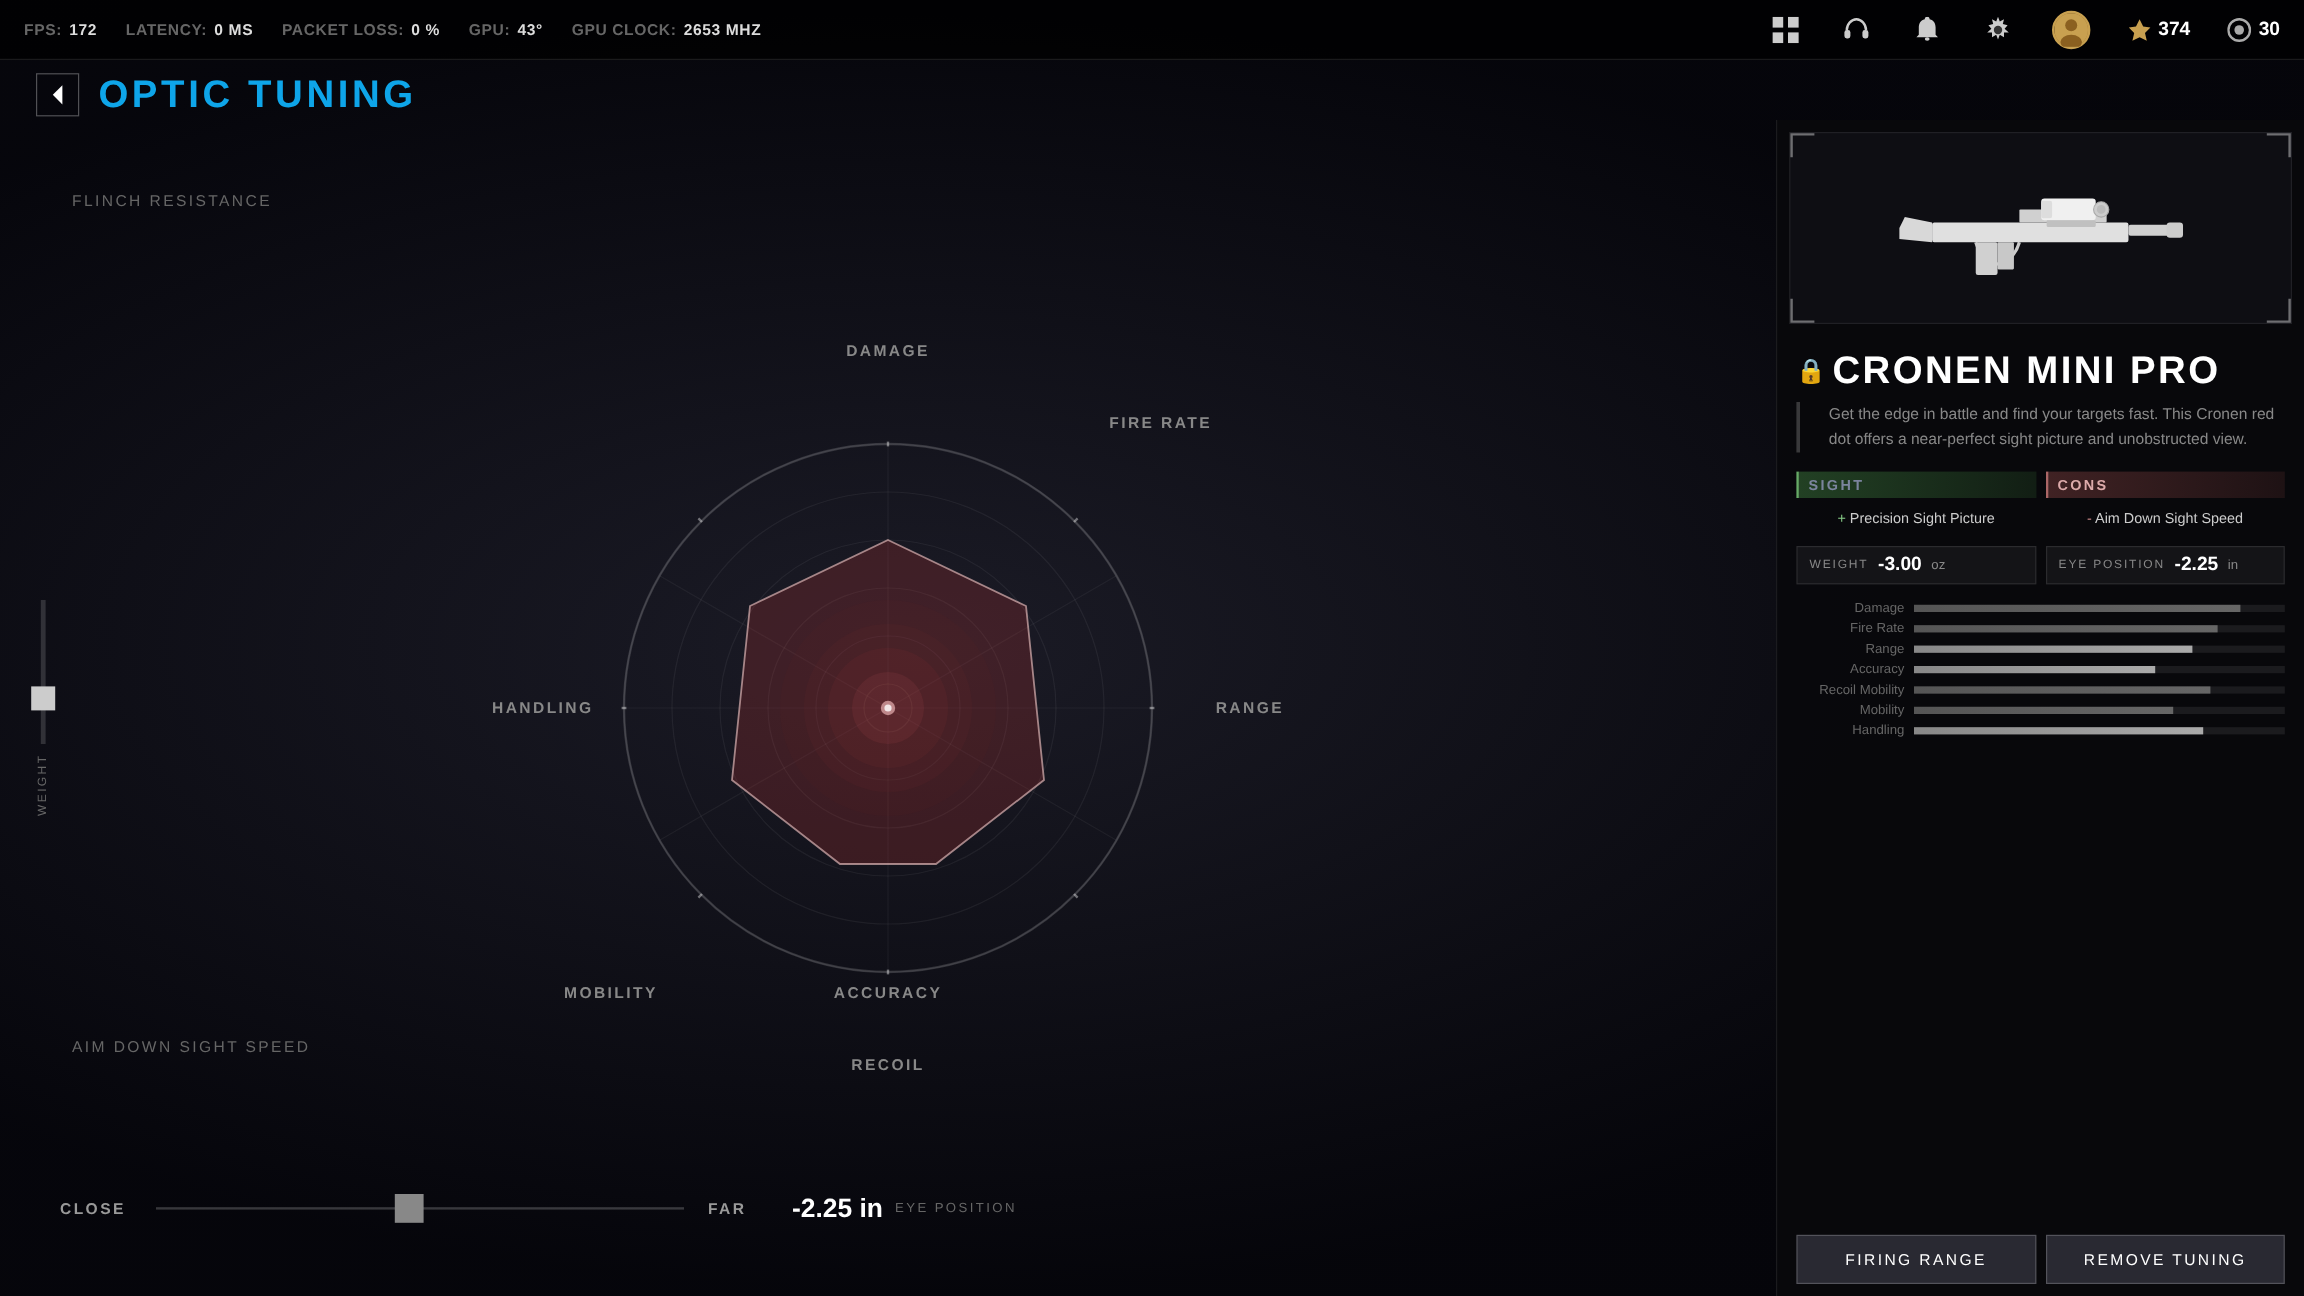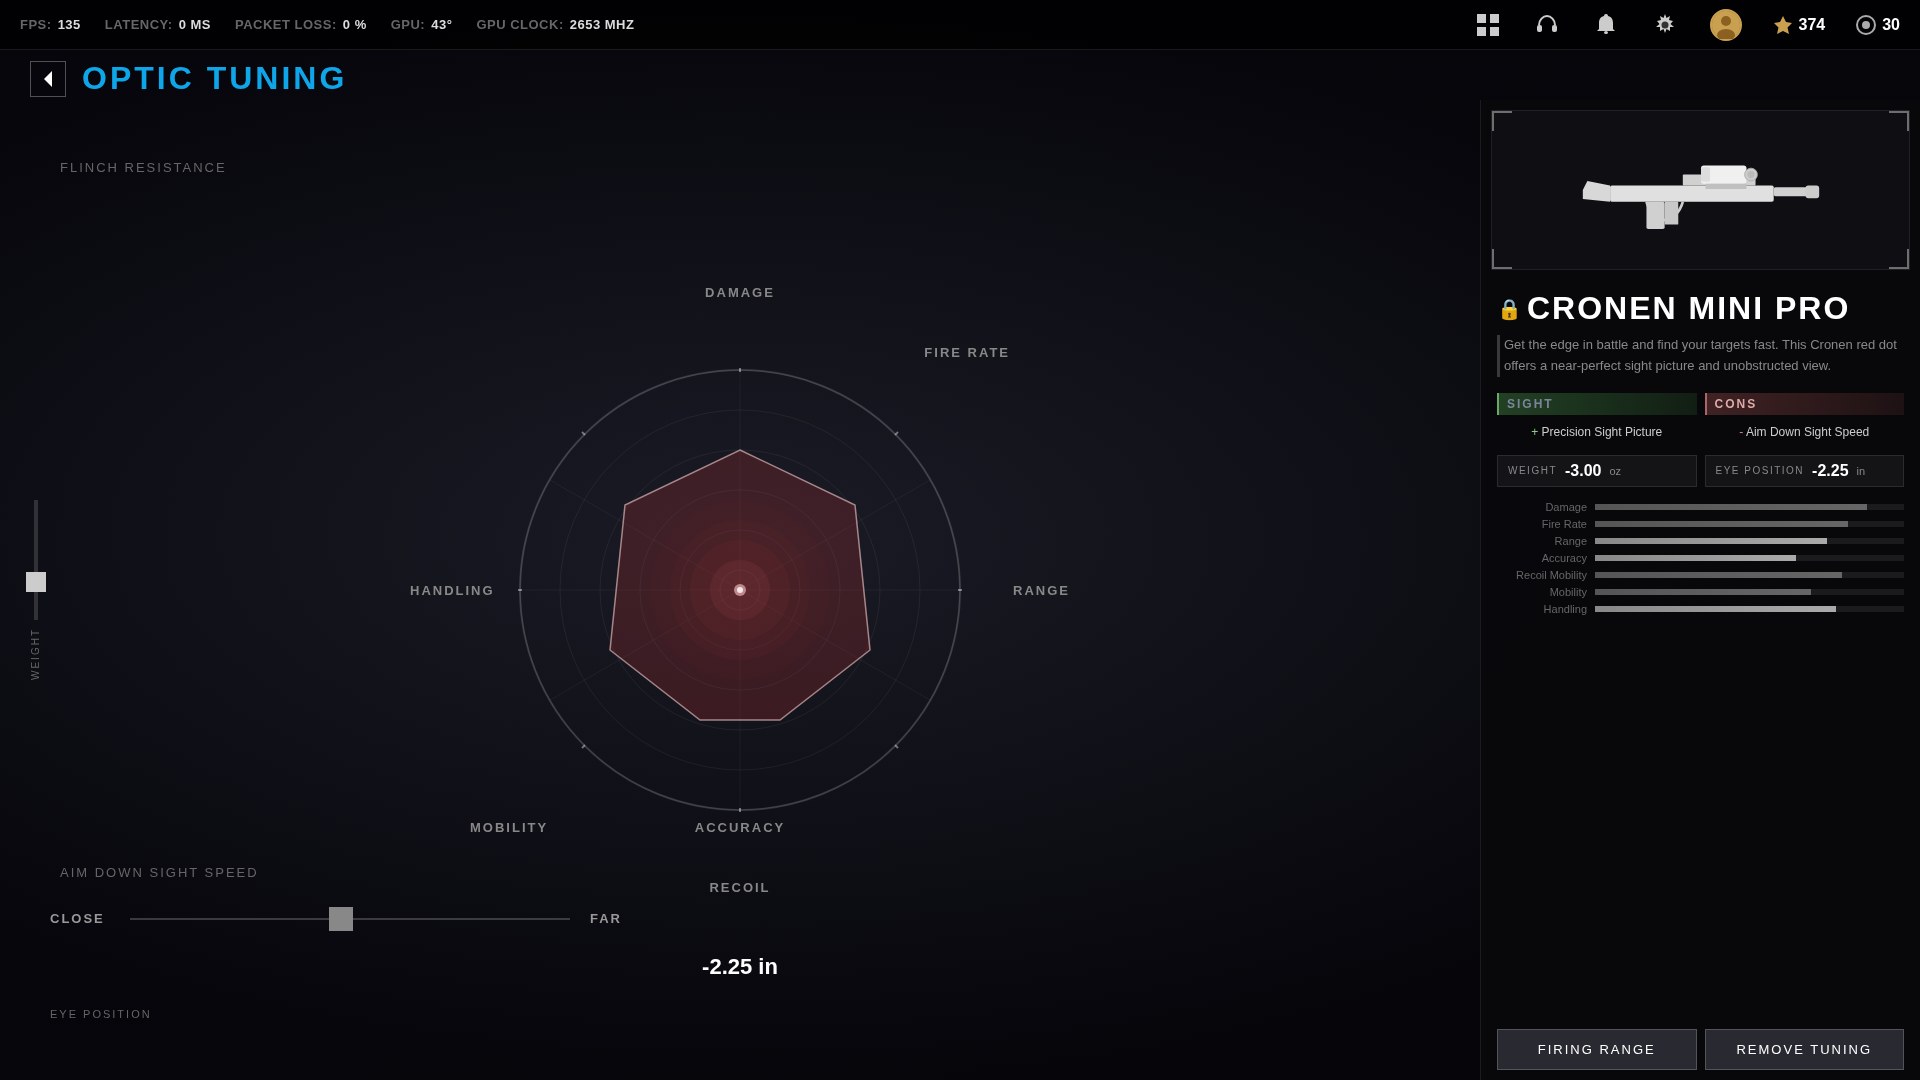--- a/index.html
+++ b/index.html
@@ -201,22 +201,23 @@
       top: 60%;
     }
 
     
     .bottom-slider-area {
       position: absolute;
       bottom: 60px;
       left: 50px;
       right: 50px;
       display: flex;
-      flex-direction: column;
-      gap: 28px;
+      flex-direction: row;
+      align-items: center;
+      gap: 10px;
     }
 
     .horizontal-slider-container {
       width: 600px;
       display: flex;
       align-items: center;
       gap: 20px;
     }
 
     .slider-end-label {
@@ -351,21 +352,21 @@
       color: #fff;
       text-transform: uppercase;
     }
 
     .weapon-desc {
       font-size: 13px;
       color: #888;
       line-height: 1.6;
       margin-bottom: 16px;
       border-left: 3px solid rgba(255,255,255,0.2);
-      padding-left: 4px;
+      padding-left: 24px;
     }
 
     
     .pros-cons {
       display: flex;
       gap: 8px;
       margin-bottom: 14px;
     }
 
     .pros-section, .cons-section {
@@ -499,21 +500,21 @@
   </style>
 </head>
 <body>
 
 <div class="bg-overlay"></div>
 
 <div class="top-bar">
   <div class="stats-left">
     <div class="stat-item">
       <span class="stat-label">FPS:</span>
-      <span class="stat-value">135</span>
+      <span class="stat-value">172</span>
     </div>
     <div class="stat-item">
       <span class="stat-label">LATENCY:</span>
       <span class="stat-value">0 MS</span>
     </div>
     <div class="stat-item">
       <span class="stat-label">PACKET LOSS:</span>
       <span class="stat-value">0 %</span>
     </div>
     <div class="stat-item">

